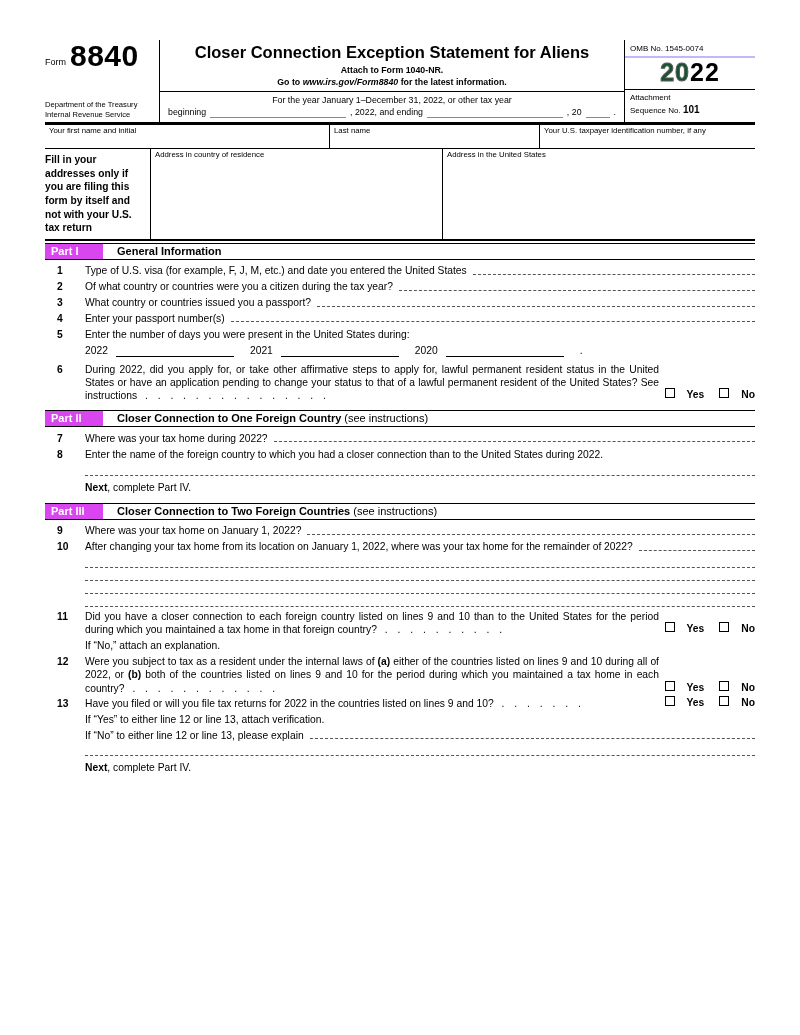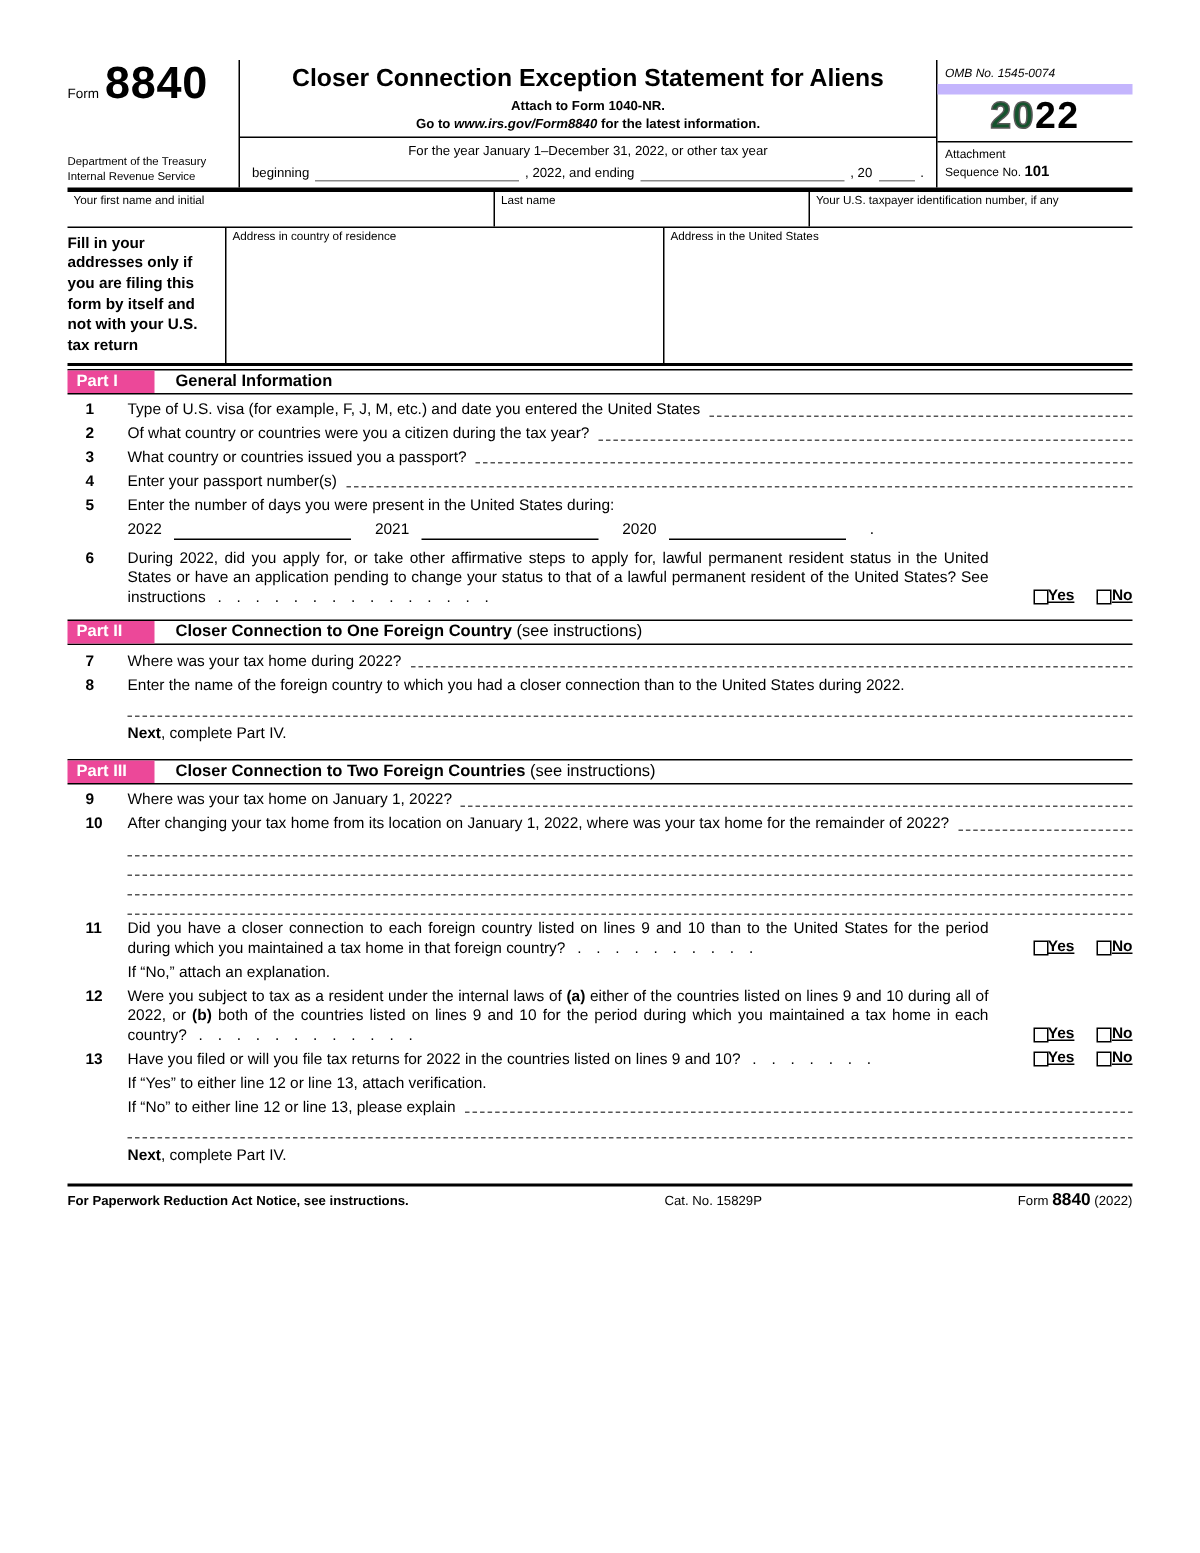--- a/index.html
+++ b/index.html
@@ -24,53 +24,53 @@
   .sub1 { font-size:8.8px; font-weight:bold; margin-top:3px; }
   .sub2 { font-size:8.8px; font-weight:bold; margin-top:2px; }
   .sub2 .url { font-style:italic; }
   .hc-yearline { text-align:center; font-size:8.8px; padding-top:3px; }
   .begin-row { display:flex; align-items:center; font-size:8.8px; padding:2px 8px 4px 8px; gap:4px; margin-top:auto; }
   .blank { border-bottom:1px solid #8a8a8a; height:11px; display:inline-block; }
   .flexblank { flex:1; }
   .w24 { width:24px; }
 
   .h-right { width:130px; display:flex; flex-direction:column; font-size:8px; }
-  .omb { padding:4px 5px 3px; border-bottom:7px solid #c4b5fd;font-style:italic; }
+  .omb { padding:4px 5px 3px; border-bottom:2px solid #c4b5fd; }
   .bigyear { text-align:center; font-size:25px; font-weight:bold; letter-spacing:1px; padding:1px 0 2px; border-bottom:1px solid #000; line-height:1.1; }
   .yr-outline { color:#14532d; -webkit-text-stroke:1px #5a5a5a; }
   .attach { padding:3px 5px; line-height:1.35; }
   .seq-num { font-size:10px; font-weight:bold; }
 
   
   .name-row { display:flex; border-bottom:1px solid #000; height:24px; font-size:7.8px; }
   .cell { border-right:1px solid #000; padding:1px 4px; }
   .c1 { width:285px; } .c2 { width:210px; } .c3 { flex:1; border-right:none; }
 
   
   .addr-row { display:flex; border-bottom:2.5px solid #000; min-height:92px; }
   .addr-note { width:106px; font-size:10.2px; font-weight:bold; line-height:1.34; padding:4px 6px 3px 0; border-right:1px solid #000; }
   .addr-cell { padding:1px 4px; font-size:7.8px; }
   .a1 { width:292px; border-right:1px solid #000; }
   .a2 { flex:1; }
 
   
   .part-head { display:flex; align-items:stretch; border-top:1px solid #000; border-bottom:1px solid #000; margin-top:2px; }
-  .part-badge { background:#ec4899; color:#fff; font-weight:bold; font-size:11px; padding:1px 6px 2px; min-width:58px; }
+  .part-badge { background:#d946ef; color:#fff; font-weight:bold; font-size:11px; padding:1px 6px 2px; min-width:58px; }
   .part-title { font-size:11px; font-weight:bold; padding:1px 0 2px 14px; }
   .fw-n { font-weight:normal; }
 
   
   .part-body { padding:2px 0 3px; font-size:10.3px; line-height:1.3; }
   .line { display:flex; align-items:flex-start; margin:2.5px 0; position:relative; }
   .num { flex:0 0 40px; padding-left:12px; font-weight:bold; }
   .q { white-space:nowrap; }
   .leader { flex:1; border-bottom:1px dashed #555; height:1px; align-self:flex-end; margin:0 0 3px 6px; min-width:18px; }
   .para { flex:1; text-align:justify; padding-right:96px; }
   .yesno { position:absolute; right:0; bottom:1px; display:flex; gap:15px; align-items:center; }
-  .cb-item { display:flex; align-items:center; gap:0; font-weight:bold;text-decoration:underline; }
+  .cb-item { display:flex; gap:12px; font-weight:bold; }
   .box { width:10px; height:10px; border:1.3px solid #000; display:inline-block; background:#fff; flex:0 0 10px; }
   .dots { word-spacing:7px; padding-left:5px; white-space:nowrap; }
   .sub-row { margin:2px 0 2px 40px; }
   .sub-flex { display:flex; align-items:flex-end; }
   .ans-line { margin-left:40px; border-bottom:1px dashed #555; height:12px; margin-bottom:1px; }
   .days-row { display:flex; align-items:flex-end; margin:3px 0 5px 40px; }
   .days-row .blank { width:118px; margin:0 16px 1px 8px; border-bottom:1px solid #000; }
   .next-row { margin:5px 0 4px 40px; }
 
   
@@ -323,23 +323,14 @@
     <div class="sub-row sub-flex">
       <span class="q">If “No” to either line 12 or line 13, please explain</span>
       <span class="leader"></span>
     </div>
     <div class="ans-line"></div>
     <div class="next-row">
       <b>Next</b><span>, complete Part IV.</span>
     </div>
   </div>
 
-  <div class="footer">
-    <span class="f-left">For Paperwork Reduction Act Notice, see instructions.</span>
-    <span class="f-cat">Cat. No. 15829P</span>
-    <span class="f-right">
-      <span>Form</span>
-      <span class="f-num">8840</span>
-      <span>(2022)</span>
-    </span>
-  </div>
 
 </div>
 
 </body></html>

